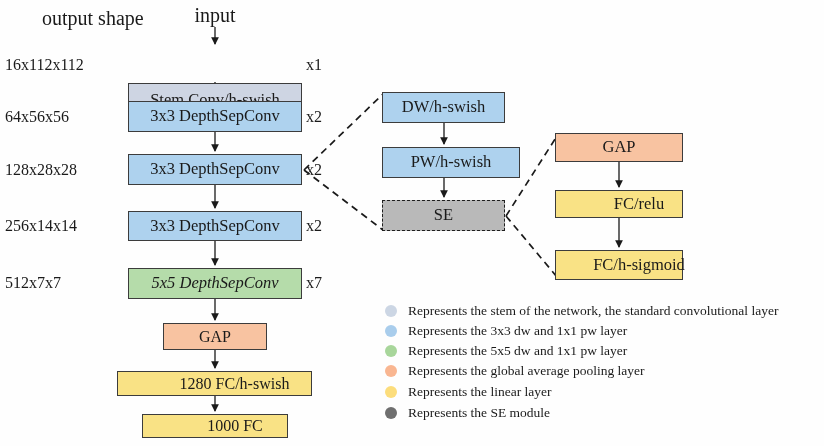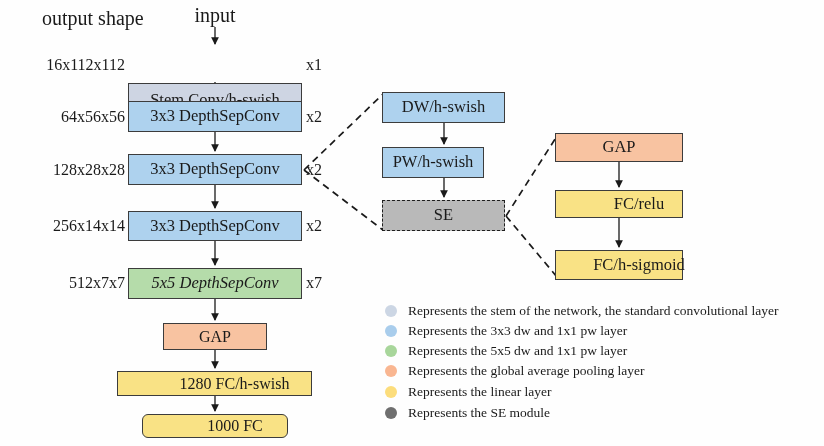--- a/index.html
+++ b/index.html
@@ -13,21 +13,21 @@
     display:flex;align-items:center;justify-content:center;
     font-size:16.5px;line-height:1;white-space:nowrap;
   }
   .fill-stem{background:#ced5e3;margin-top:36px;}
   .fill-blue{background:#aed2ee;}
   .fill-green{background:#b5dcaa;font-style:italic;}
   .fill-salmon{background:#f8c3a1;}
   .fill-yellow{background:#f9e285;padding-left:40px;}
   .fill-se{background:#b9b9b9;border:1.7px dashed #1f1f1f;}
   .side-label{
-    position:absolute;left:5px;width:120px;text-align:right;
+    position:absolute;left:5px;width:120px;text-align:left;
     font-size:16px;line-height:20px;
   }
   .mult-label{
     position:absolute;left:306px;width:40px;text-align:left;
     font-size:16px;line-height:20px;
   }
   .free-label{position:absolute;font-size:20px;line-height:18px;}
   .legend-row{position:absolute;left:385px;height:18px;display:flex;align-items:center;}
   .legend-dot{width:12px;height:12px;border-radius:50%;margin-right:11px;flex:0 0 auto;}
   .legend-text{font-size:13.5px;line-height:18px;white-space:nowrap;}
@@ -76,30 +76,30 @@
   <div class="side-label" style="top:216px;">256x14x14</div>
   <div class="side-label" style="top:273px;">512x7x7</div>
 
   <div class="block fill-stem" style="left:128px;top:47px;width:174px;height:35px;">Stem Conv/h-swish</div>
   <div class="block fill-blue" style="left:128px;top:101px;width:174px;height:31px;">3x3 DepthSepConv</div>
   <div class="block fill-blue" style="left:128px;top:154px;width:174px;height:31px;">3x3 DepthSepConv</div>
   <div class="block fill-blue" style="left:128px;top:211px;width:174px;height:30px;">3x3 DepthSepConv</div>
   <div class="block fill-green" style="left:128px;top:268px;width:174px;height:31px;">5x5 DepthSepConv</div>
   <div class="block fill-salmon" style="left:163px;top:323px;width:104px;height:27px;font-size:16px;">GAP</div>
   <div class="block fill-yellow" style="left:117px;top:371px;width:195px;height:25px;font-size:16px;">1280 FC/h-swish</div>
-  <div class="block fill-yellow" style="left:142px;top:414px;width:146px;height:24px;font-size:16px;border-radius:6px;">1000 FC</div>
+  <div class="block fill-yellow" style="left:142px;top:414px;width:146px;height:24px;font-size:16px;">1000 FC</div>
 
   <div class="mult-label" style="top:55px;">x1</div>
   <div class="mult-label" style="top:107px;">x2</div>
   <div class="mult-label" style="top:160px;">x2</div>
   <div class="mult-label" style="top:216px;">x2</div>
   <div class="mult-label" style="top:273px;">x7</div>
 
   <div class="block fill-blue" style="left:382px;top:92px;width:123px;height:31px;">DW/h-swish</div>
-  <div class="block fill-blue" style="left:382px;top:147px;width:102px;height:31px;">PW/h-swish</div>
+  <div class="block fill-blue" style="left:382px;top:147px;width:138px;height:31px;">PW/h-swish</div>
   <div class="block fill-se" style="left:382px;top:200px;width:123px;height:31px;">SE</div>
 
   <div class="block fill-salmon" style="left:555px;top:133px;width:128px;height:29px;">GAP</div>
   <div class="block fill-yellow" style="left:555px;top:190px;width:128px;height:28px;">FC/relu</div>
   <div class="block fill-yellow" style="left:555px;top:250px;width:128px;height:30px;">FC/h-sigmoid</div>
 
   <div class="legend-row" style="top:302px;">
     <span class="legend-dot lc1"></span>
     <span class="legend-text">Represents the stem of the network, the standard convolutional layer</span>
   </div>

